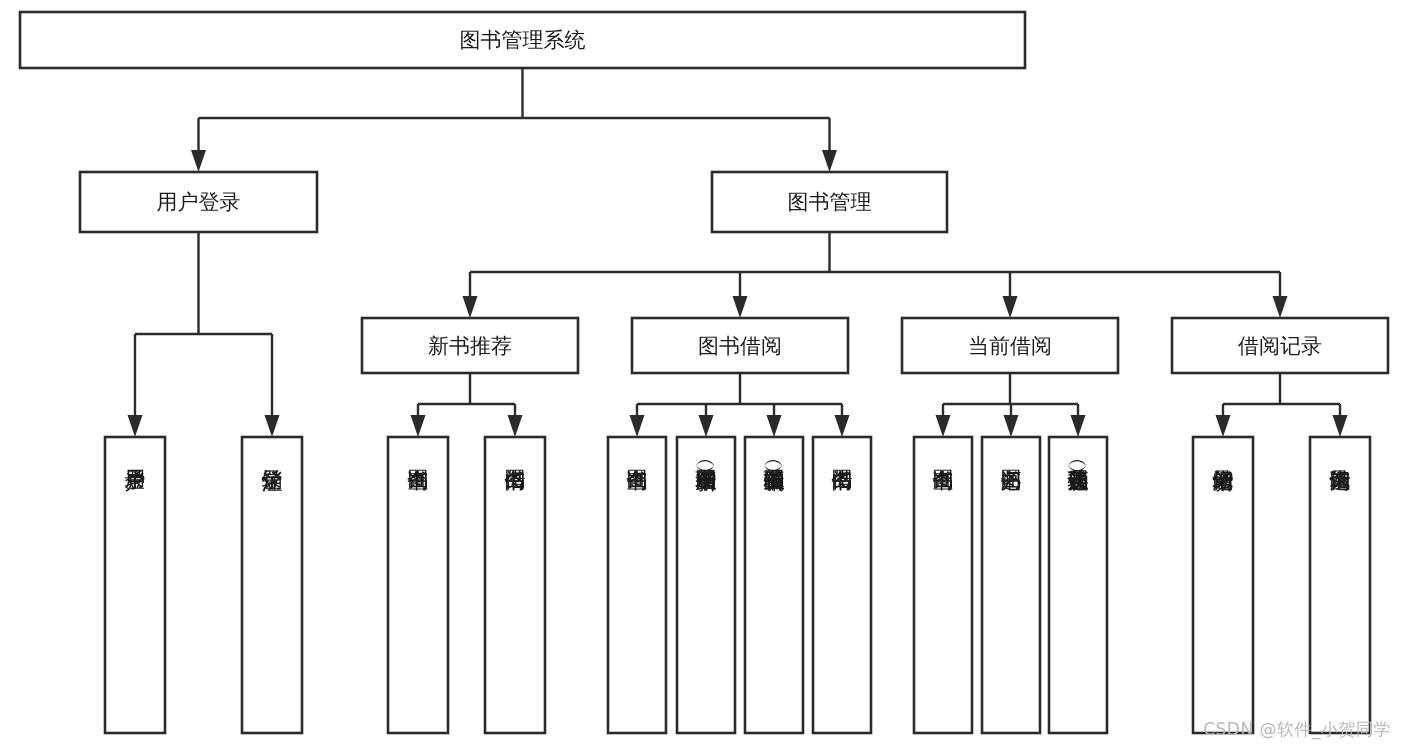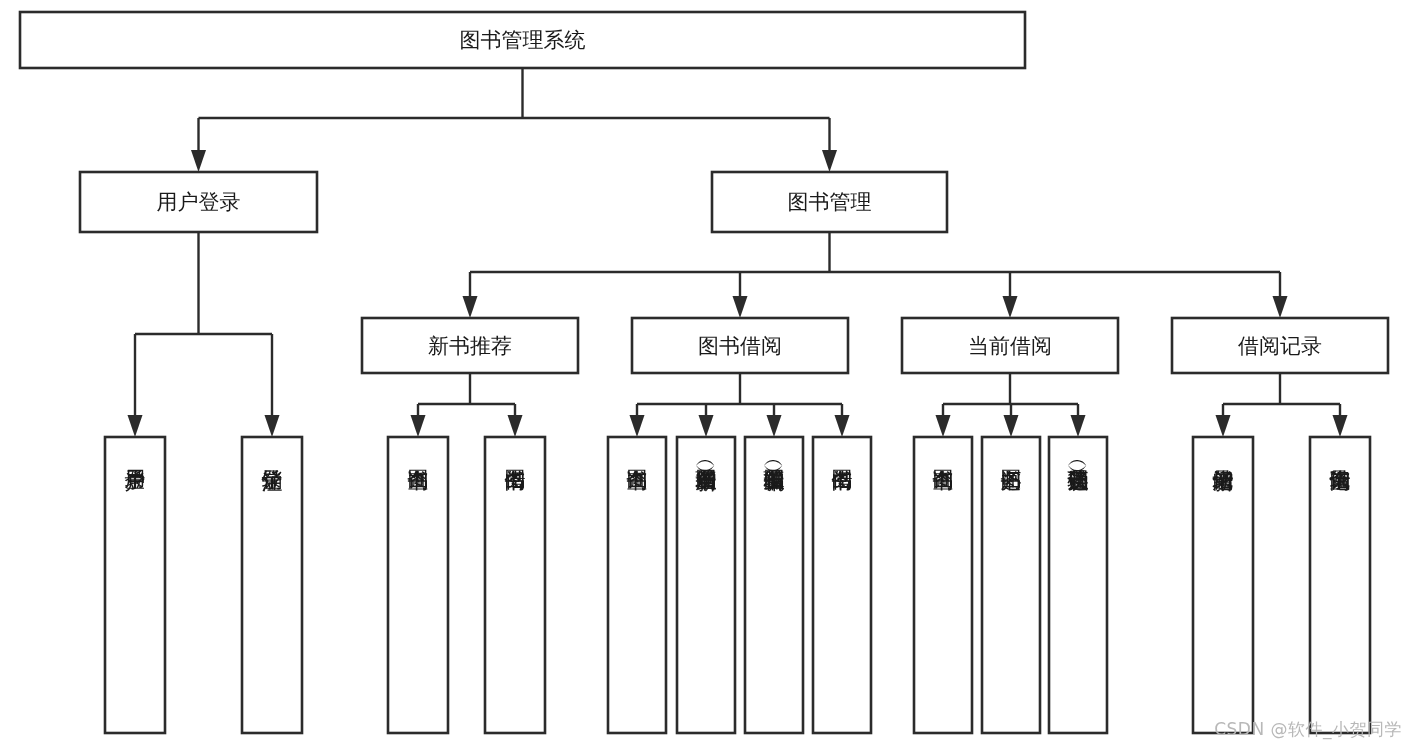--- a/index.html
+++ b/index.html
@@ -57,21 +57,21 @@
     fill: #1a1a1a;
     font-size: 21px;
     text-anchor: middle;
     writing-mode: vertical-rl;
     glyph-orientation-vertical: 0;
     dominant-baseline: central;
     white-space: pre;
   }
   .watermark {
     position: absolute;
-    right: 3px;
+    right: 14px;
     bottom: 6px;
     font-family: "DejaVu Sans", "Liberation Sans", sans-serif;
     font-size: 17px;
     color: #b8b8b8;
     letter-spacing: 0.5px;
     user-select: none;
     pointer-events: none;
     margin-left: 40px;
   }
 </style>

